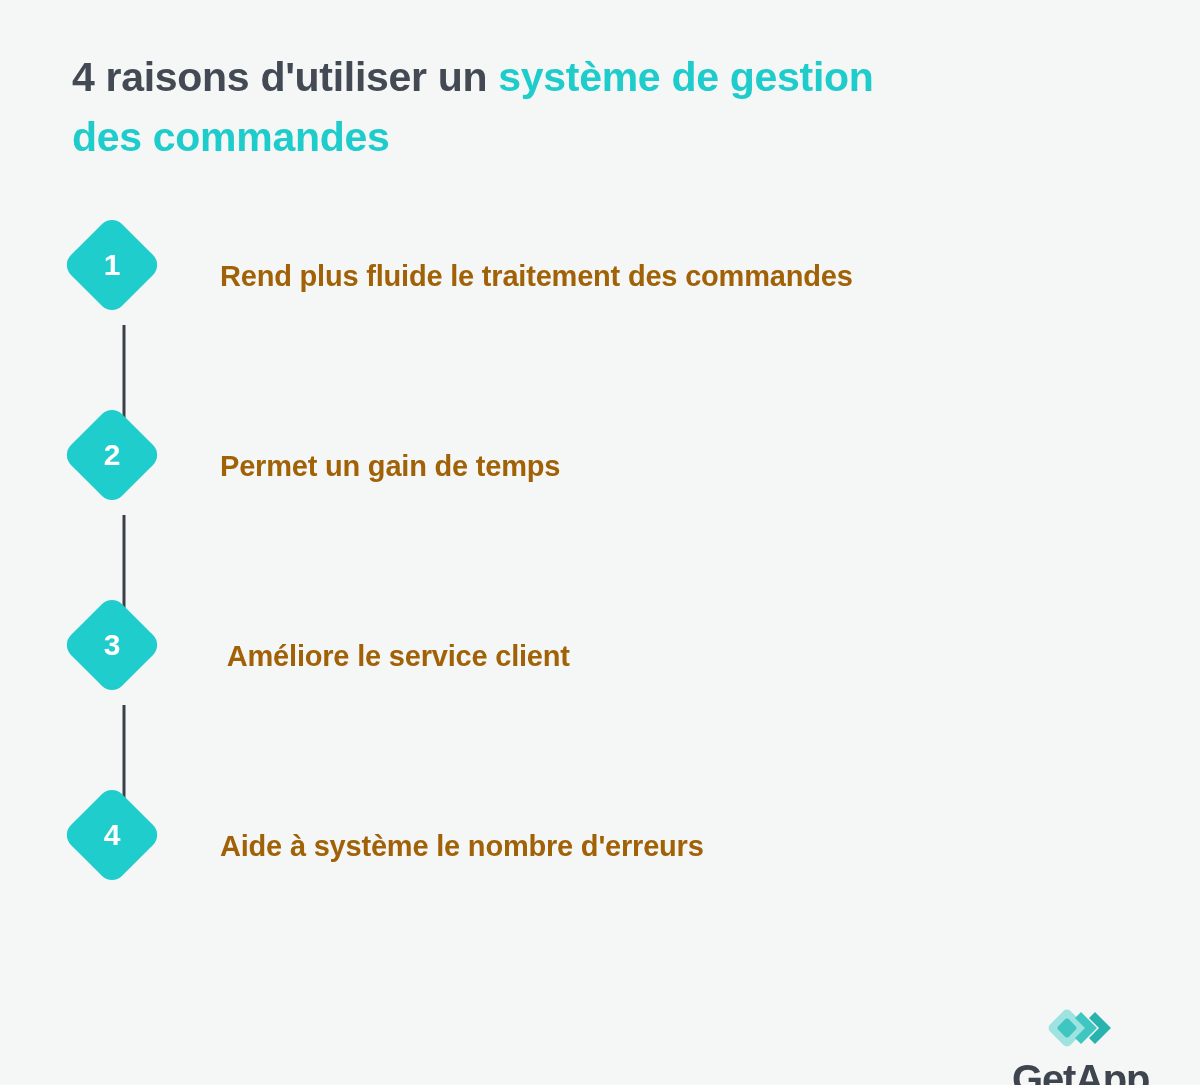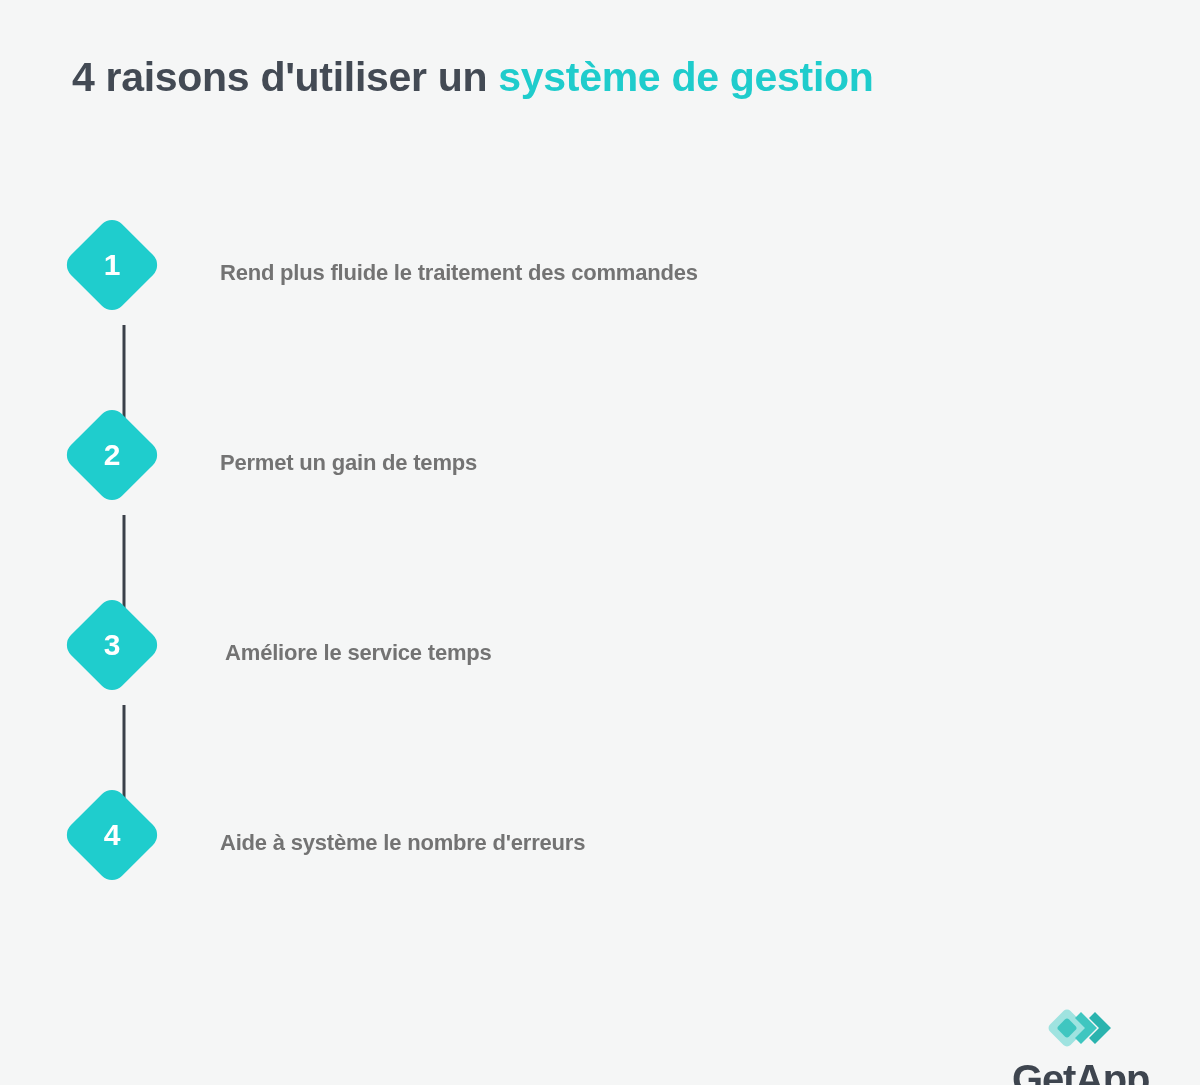--- a/index.html
+++ b/index.html
@@ -78,23 +78,23 @@
     color: #ffffff;
     font-size: 30px;
     font-weight: bold;
     font-family: "Liberation Sans", sans-serif;
     letter-spacing: 0px;
   }
   .step-label {
     position: absolute;
     left: 220px;
     top: -19px;
-    font-size: 22px;
+    font-size: 29px;
     font-weight: bold;
-    color: #737373;
+    color: #a16207;
     letter-spacing: -0.2px;
     white-space: pre;
     font-family: "Liberation Sans", sans-serif;
   }
 
   
   .logo {
     position: absolute;
     left: 1012px;
     top: 1006px;
@@ -114,21 +114,21 @@
     color: #3e454f;
     letter-spacing: -1.2px;
     line-height: 1;
     font-family: "Liberation Sans", sans-serif;
   }
 </style>
 </head>
 <body>
 
 <div class="title-block">
-  <h1 class="title"><span>4 raisons d'utiliser un </span><span class="accent">système de gestion</span><br></h1>
+  <h1 class="title"><span>4 raisons d'utiliser un </span><span class="accent">système de gestion</span><br><span class="accent">des commandes</span></h1>
 </div>
 
 <div class="timeline">
 
   <div class="connector" style="top:325px;height:100px;"></div>
   <div class="connector" style="top:515px;height:100px;"></div>
   <div class="connector" style="top:705px;height:100px;"></div>
 
   <div class="step" style="top:279px;">
     <div class="diamond"></div>
@@ -138,21 +138,21 @@
 
   <div class="step" style="top:469px;">
     <div class="diamond"></div>
     <div class="diamond-num">2</div>
     <div class="step-label">Permet un gain de temps</div>
   </div>
 
   <div class="step" style="top:659px;">
     <div class="diamond"></div>
     <div class="diamond-num">3</div>
-    <div class="step-label"> Améliore le service temps</div>
+    <div class="step-label"> Améliore le service client</div>
   </div>
 
   <div class="step" style="top:849px;">
     <div class="diamond"></div>
     <div class="diamond-num">4</div>
     <div class="step-label">Aide à système le nombre d'erreurs</div>
   </div>
 
 </div>
 

